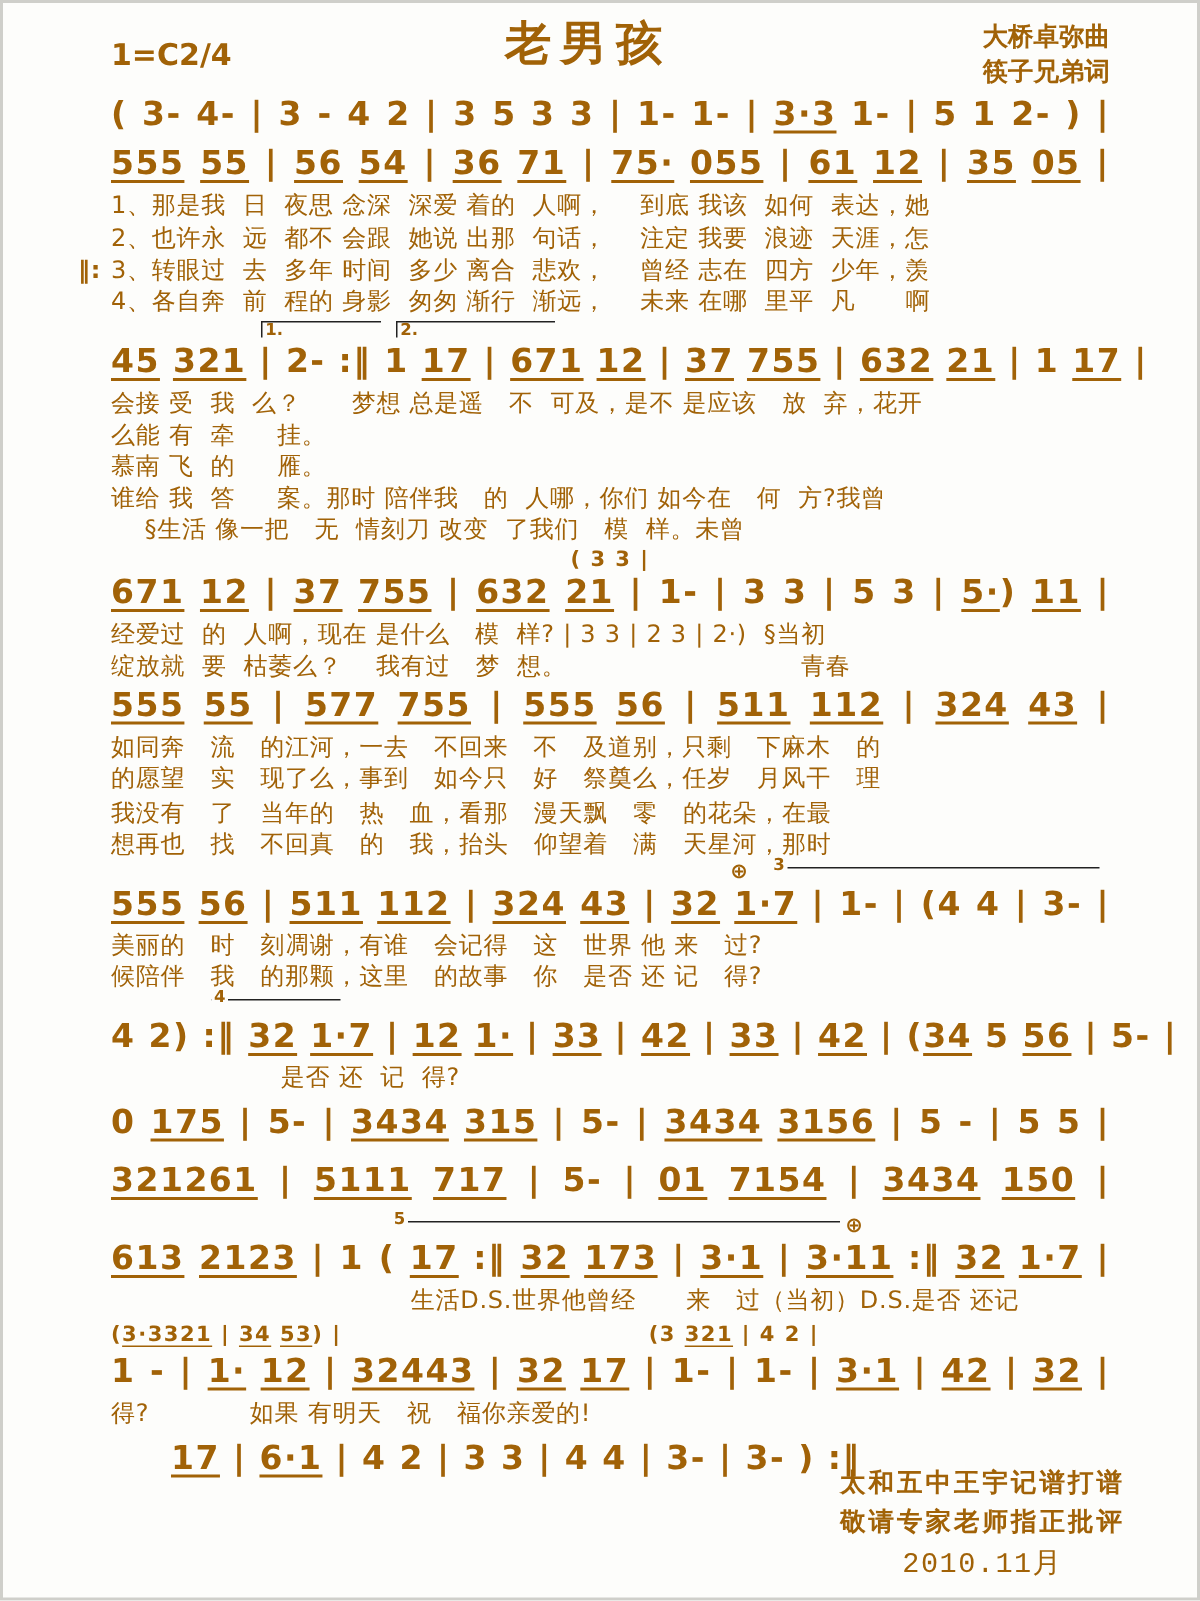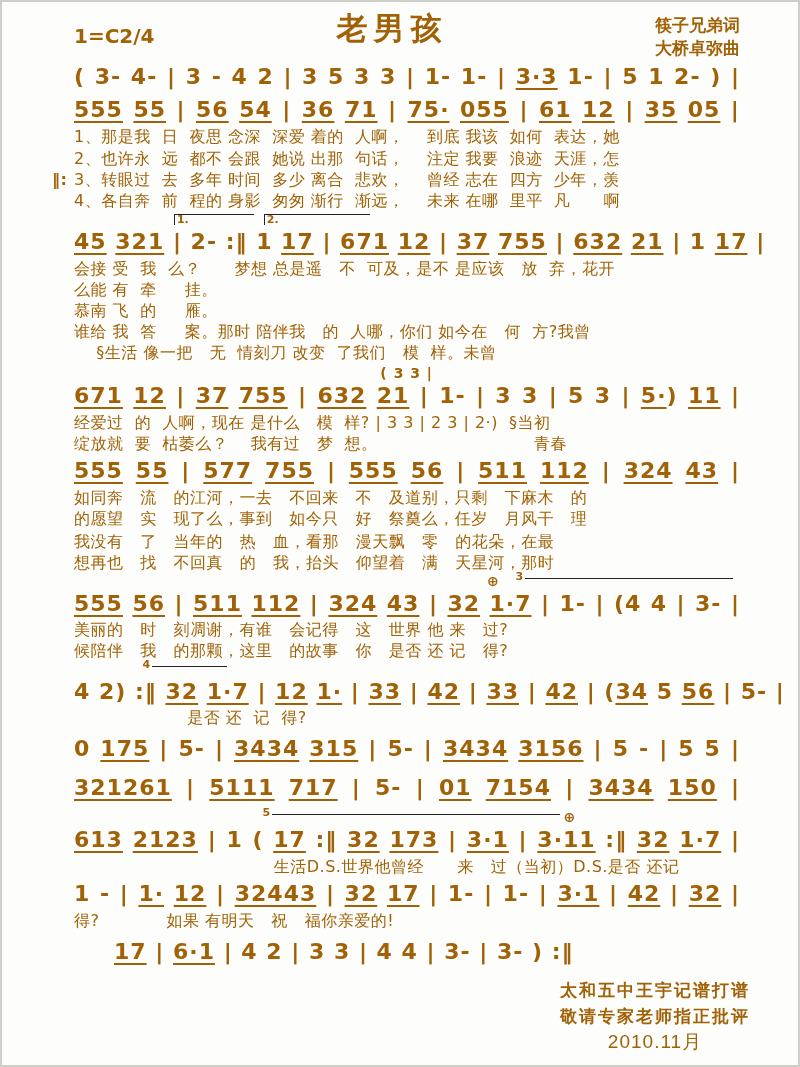--- a/index.html
+++ b/index.html
@@ -40,36 +40,36 @@
   
   .marks{position:relative;height:13px;}
   .volta{position:absolute;top:0;height:11px;border-top:1.5px solid #222;border-left:1.5px solid #222;font-size:11px;font-weight:700;line-height:10px;padding-left:2px;box-sizing:border-box;}
   .tbr{position:absolute;top:2px;height:9px;border-top:1.5px solid #222;font-size:11px;font-weight:700;line-height:9px;text-align:left;}
   .tbr .lbl{position:relative;top:-7px;background:#fdfdfb;padding:0 2px;}
   .coda{position:absolute;top:-3px;font-size:14px;font-weight:700;}
   .pre-frag{margin-left:46%;}
   
   .final-row{display:flex;align-items:flex-start;}
   .final-row .notation{flex:0 0 auto;min-width:47%;}
-  .credits{position:absolute;right:48px;bottom:10px;text-align:center;font-family:Liberation Sans, sans-serif;}
+  .credits{position:absolute;right:48px;bottom:10px;text-align:center;font-family:Liberation Mono, monospace;}
   .credits .c1,.credits .c2{font-size:17px;font-weight:700;letter-spacing:2px;line-height:1.5;}
   .credits .date{font-size:19px;letter-spacing:1px;}
 </style>
 </head>
 <body>
 
 <div class="page">
   <div class="inner">
 
     <div class="hdr">
       <div class="key">1=C2/4</div>
       <h1 class="title">老男孩</h1>
       <div class="byline">
+        <div>大桥卓弥曲</div>
         <div>筷子兄弟词</div>
-        <div>大桥卓弥曲</div>
       </div>
     </div>
 
     <section class="sys">
       <div class="notation">( 3- 4- | 3 - 4 2 | 3 5 3 3 | 1- 1- | <u>3·3</u> 1- | 5 1 2- ) |</div>
     </section>
 
     <section class="sys">
       <div class="notation"><u>555</u> <u>55</u> | <u>56</u> <u>54</u> | <u>36</u> <u>71</u> | <u>75·</u> <u>055</u> | <u>61</u> <u>12</u> | <u>35</u> <u>05</u> |</div>
       <div class="verses">
@@ -138,20 +138,24 @@
 
     <section class="sys" style="margin-top:8px;">
       <div class="marks">
         <span class="tbr" style="left:28%;width:45%;"><span class="lbl">5</span></span>
         <span class="coda" style="left:73.5%;">⊕</span>
       </div>
       <div class="notation"><u>613</u> <u>2123</u> | 1 ( <u>17</u> :‖ <u>32</u> <u>173</u> | <u>3·1</u> | <u>3·11</u> :‖ <u>32</u> <u>1·7</u> |</div>
       <div class="lyric indent-lg">生活D.S.世界他曾经      来   过（当初）D.S.是否 还记</div>
     </section>
 
+    <section class="sys">
+      <span class="frag">(<u>3·3321</u> | <u>34</u> <u>53</u>) |</span>
+      <span class="frag" style="margin-left:30%;">(3 <u>321</u> | 4 2 |</span>
+    </section>
 
     <section class="sys">
       <div class="notation">1 - | <u>1·</u> <u>12</u> | <u>32443</u> | <u>32</u> <u>17</u> | 1- | 1- | <u>3·1</u> | <u>42</u> | <u>32</u> |</div>
       <div class="lyric">得?            如果 有明天   祝   福你亲爱的!</div>
     </section>
 
     <section class="sys final-row" style="margin-top:6px;margin-left:40px;">
       <div class="notation nojust"><u>17</u> | <u>6·1</u> | 4 2 | 3 3 | 4 4 | 3- | 3- ) :‖</div>
     </section>
 

